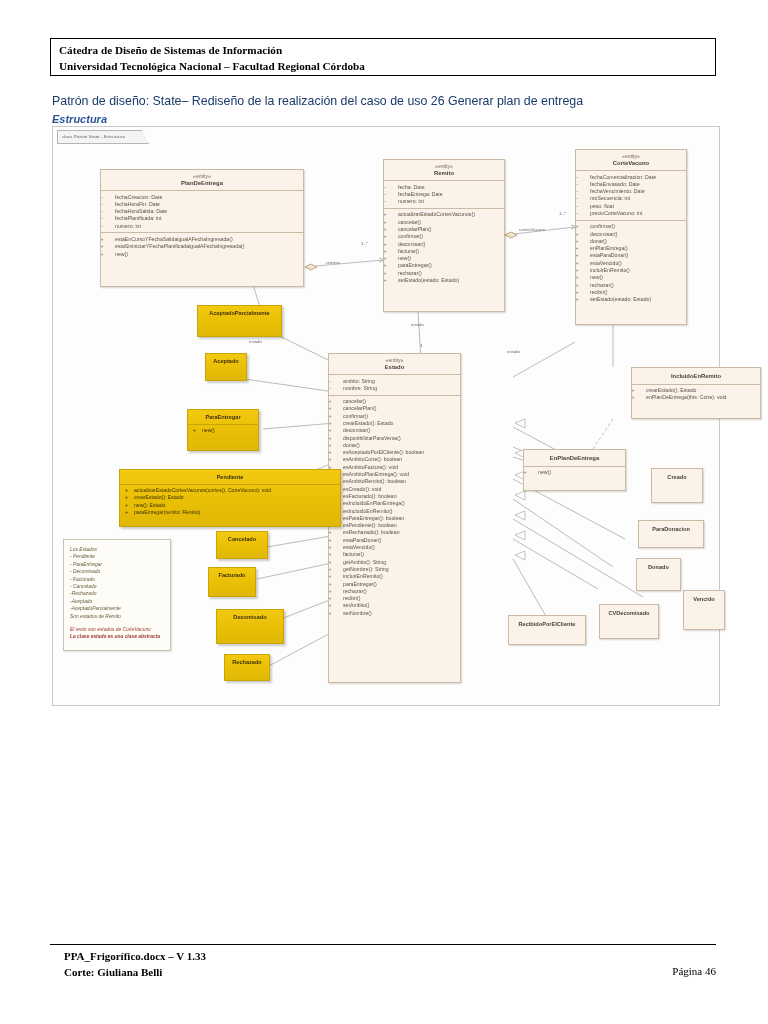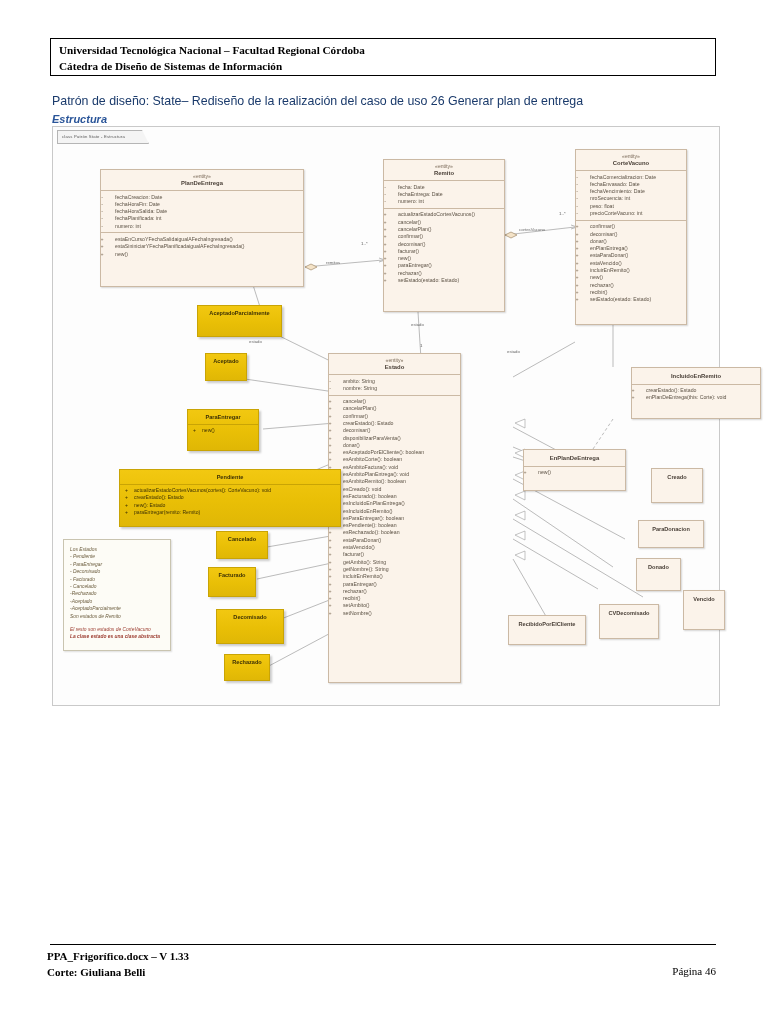--- a/index.html
+++ b/index.html
@@ -128,38 +128,38 @@
     position:absolute; font-size:4.3px; color:#6a6a6a; white-space:nowrap;
   }
   .wl.mult { color:#555; font-size:4.4px; }
 
   
   .foot-rule {
     position:absolute; left:50px; top:944px; width:666px; height:0;
     border-top:1.6px solid #000;
   }
   .foot-l {
-    position:absolute; left:47px; top:949px;
+    position:absolute; left:64px; top:949px;
     font-family:"Liberation Serif", serif; font-weight:bold;
     font-size:11px; color:#000; line-height:15.5px;
   }
   .foot-r {
     position:absolute; right:52px; top:965px;
     font-family:"Liberation Serif", serif;
     font-size:11px; color:#000;
   }
 </style>
 </head>
 <body>
 
 <div class="page">
 
   <div class="hdr-box">
+    <div class="hdr-line">Cátedra de Diseño de Sistemas de Información</div>
     <div class="hdr-line">Universidad Tecnológica Nacional – Facultad Regional Córdoba</div>
-    <div class="hdr-line">Cátedra de Diseño de Sistemas de Información</div>
   </div>
 
   <div class="doc-title">Patrón de diseño: State– Rediseño de la realización del caso de uso 26 Generar plan de entrega</div>
   <div class="doc-sub">Estructura</div>
 
   <div class="diagram">
 
     <div class="diag-tab">class Patrón State - Estructura</div>
 
     <svg class="wires" viewBox="0 0 668 580">

